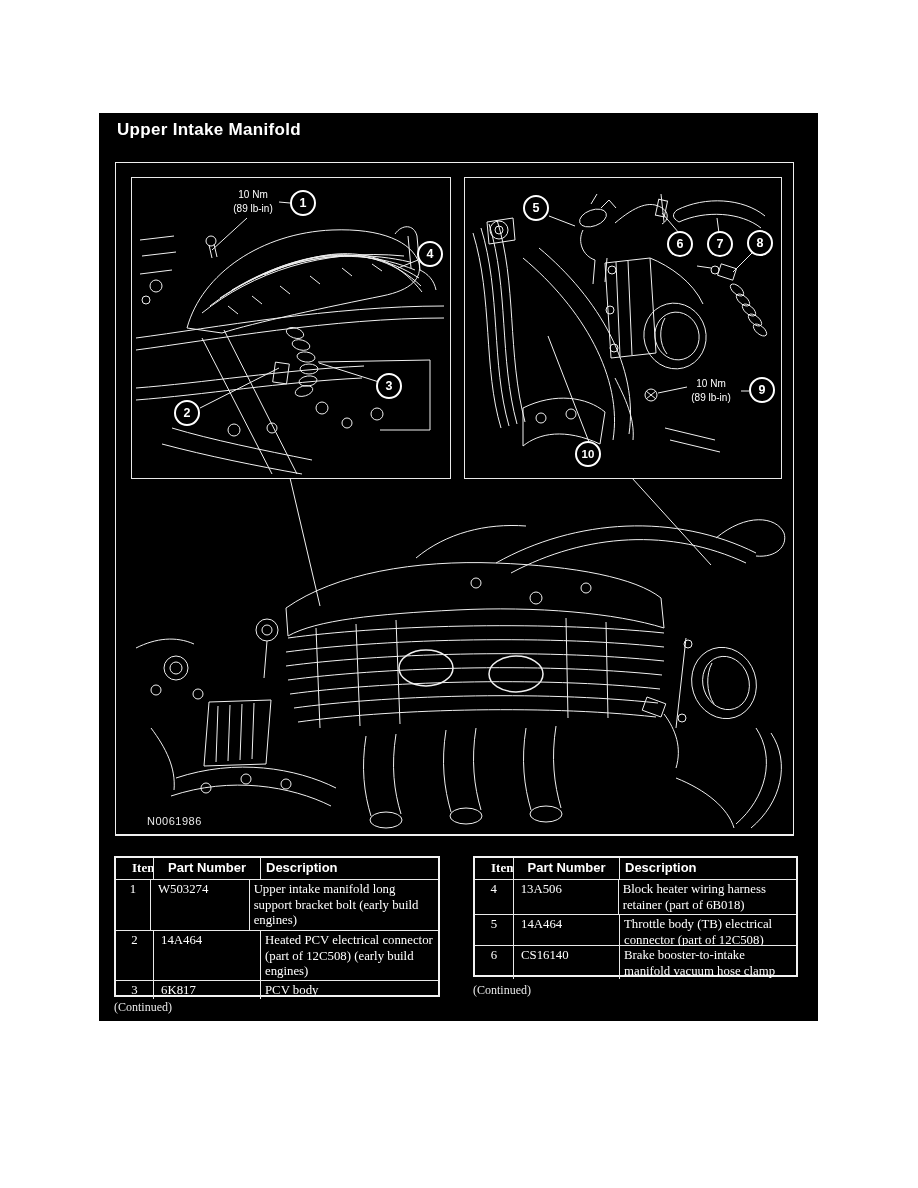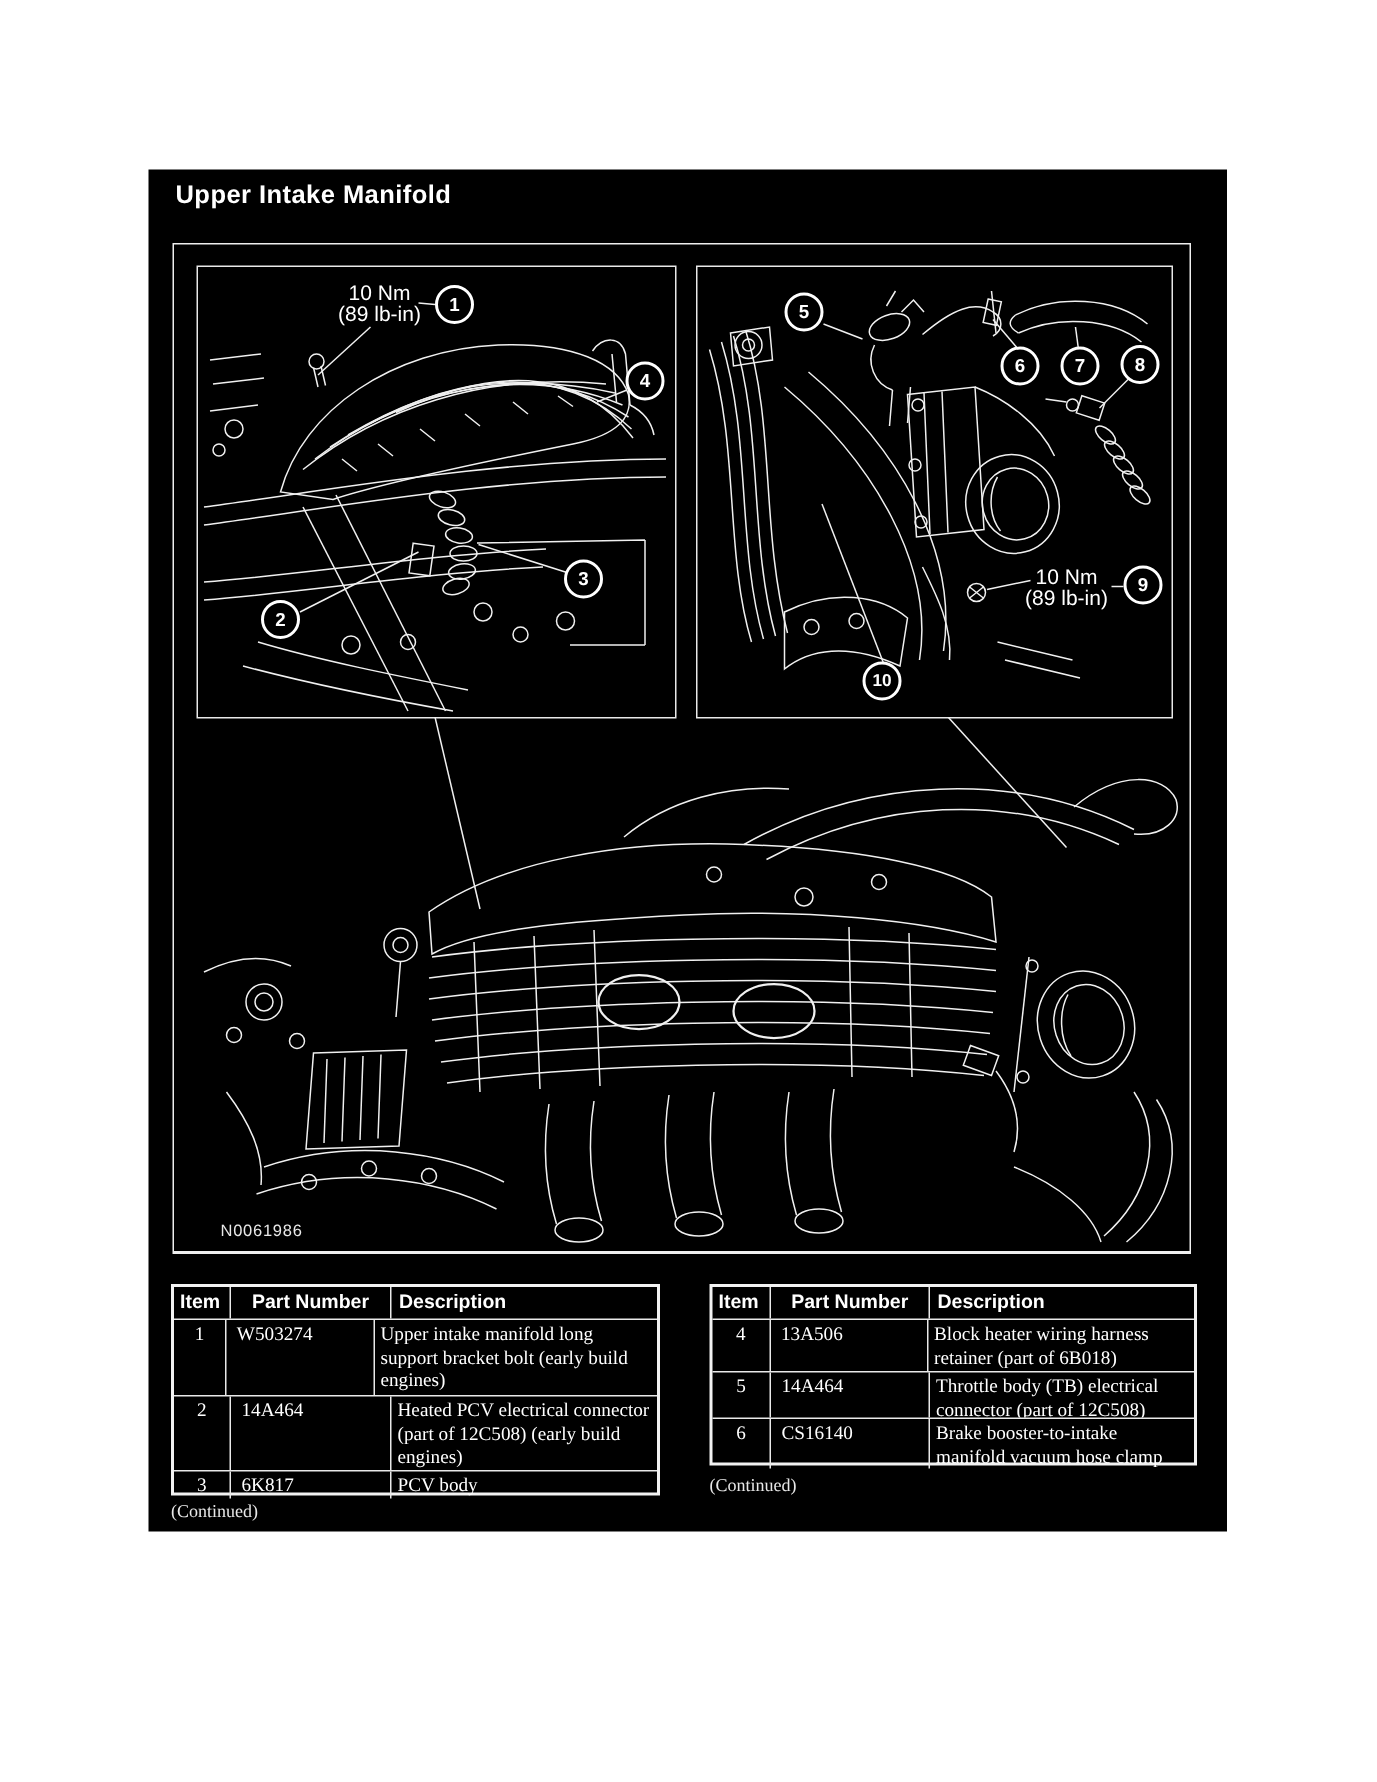--- a/index.html
+++ b/index.html
@@ -9,30 +9,30 @@
   .title{position:absolute;left:18px;top:7px;color:#fff;font-size:17px;font-weight:bold;
          letter-spacing:.3px;white-space:nowrap;}
   .frame{position:absolute;left:16px;top:49px;width:677px;height:671px;
          border:1px solid #efefef;border-bottom-width:2px;}
   .panel{position:absolute;border:1px solid #e9e9e9;background:#000;}
   .panel svg,.bigsvg svg{display:block;}
   .bigsvg{position:absolute;}
   .callout{position:absolute;box-sizing:border-box;width:26px;height:26px;border:2px solid #fff;
            border-radius:50%;background:#000;color:#fff;font-size:12.5px;font-weight:bold;
            display:flex;align-items:center;justify-content:center;z-index:5;}
-  .torque{position:absolute;width:92px;color:#fff;font-size:14px;line-height:14px;
+  .torque{position:absolute;width:92px;color:#fff;font-size:10px;line-height:14px;
           text-align:center;z-index:4;}
   .figcode{position:absolute;color:#e8e8e8;font-size:11px;letter-spacing:.5px;z-index:4;}
   .ptable{position:absolute;box-sizing:border-box;border:2px solid #f2f2f2;color:#fff;background:#000;}
   .prow{display:flex;box-sizing:border-box;border-top:1px solid #e9e9e9;}
   .prow:first-child{border-top:none;}
   .pcell{box-sizing:border-box;border-left:1px solid #e9e9e9;overflow:hidden;}
   .pcell:first-child{border-left:none;}
   .hdr .pcell{font-size:13px;font-weight:bold;padding-top:2px;}
-  .hdr .c-item{padding-left:4px;}
+  .hdr .c-item{padding-left:16px;font-family:Liberation Serif, serif;}
   .hdr .c-part{text-align:center;}
   .hdr .c-desc{padding-left:5px;}
   .bodyrow .pcell{font-family:"Liberation Serif",serif;font-size:12.8px;line-height:15.5px;
                   padding-top:2px;}
   .bodyrow .c-item{text-align:center;}
   .bodyrow .c-part{padding-left:7px;}
   .bodyrow .c-desc{padding-left:4px;padding-right:2px;}
   .continued{position:absolute;color:#e8e8e8;font-family:"Liberation Serif",serif;font-size:12px;}
   svg path,svg circle,svg ellipse,svg line,svg rect{vector-effect:non-scaling-stroke;}
 </style>

